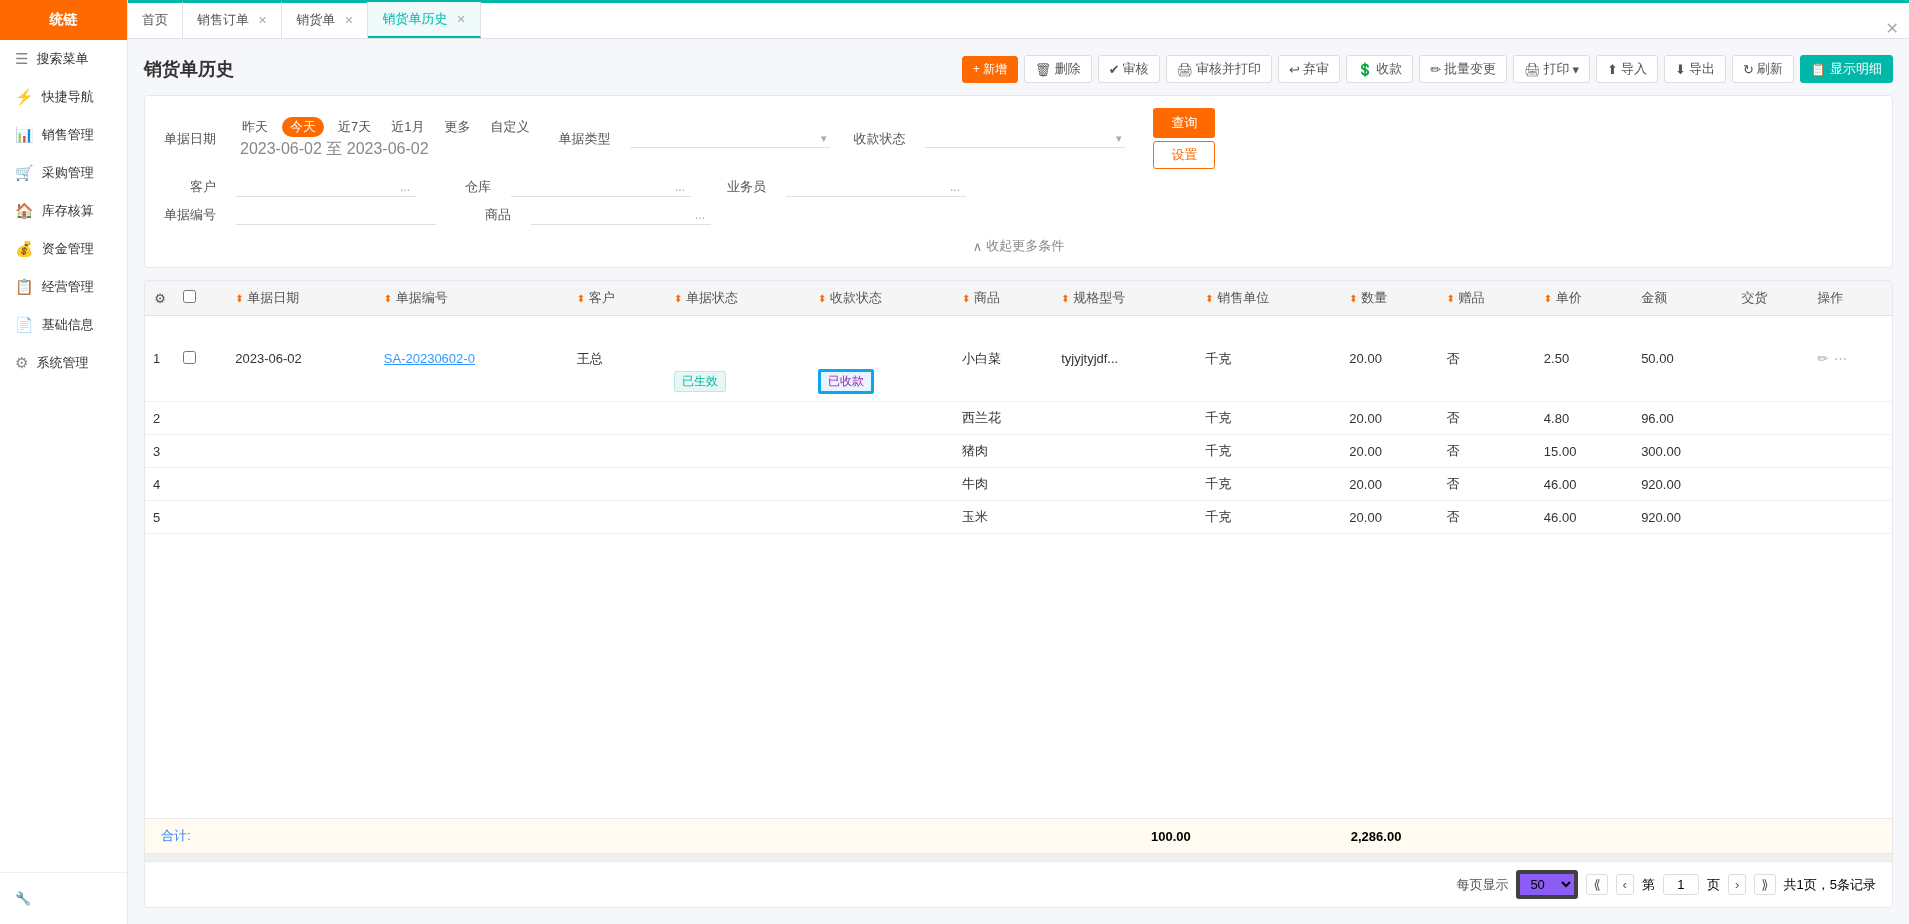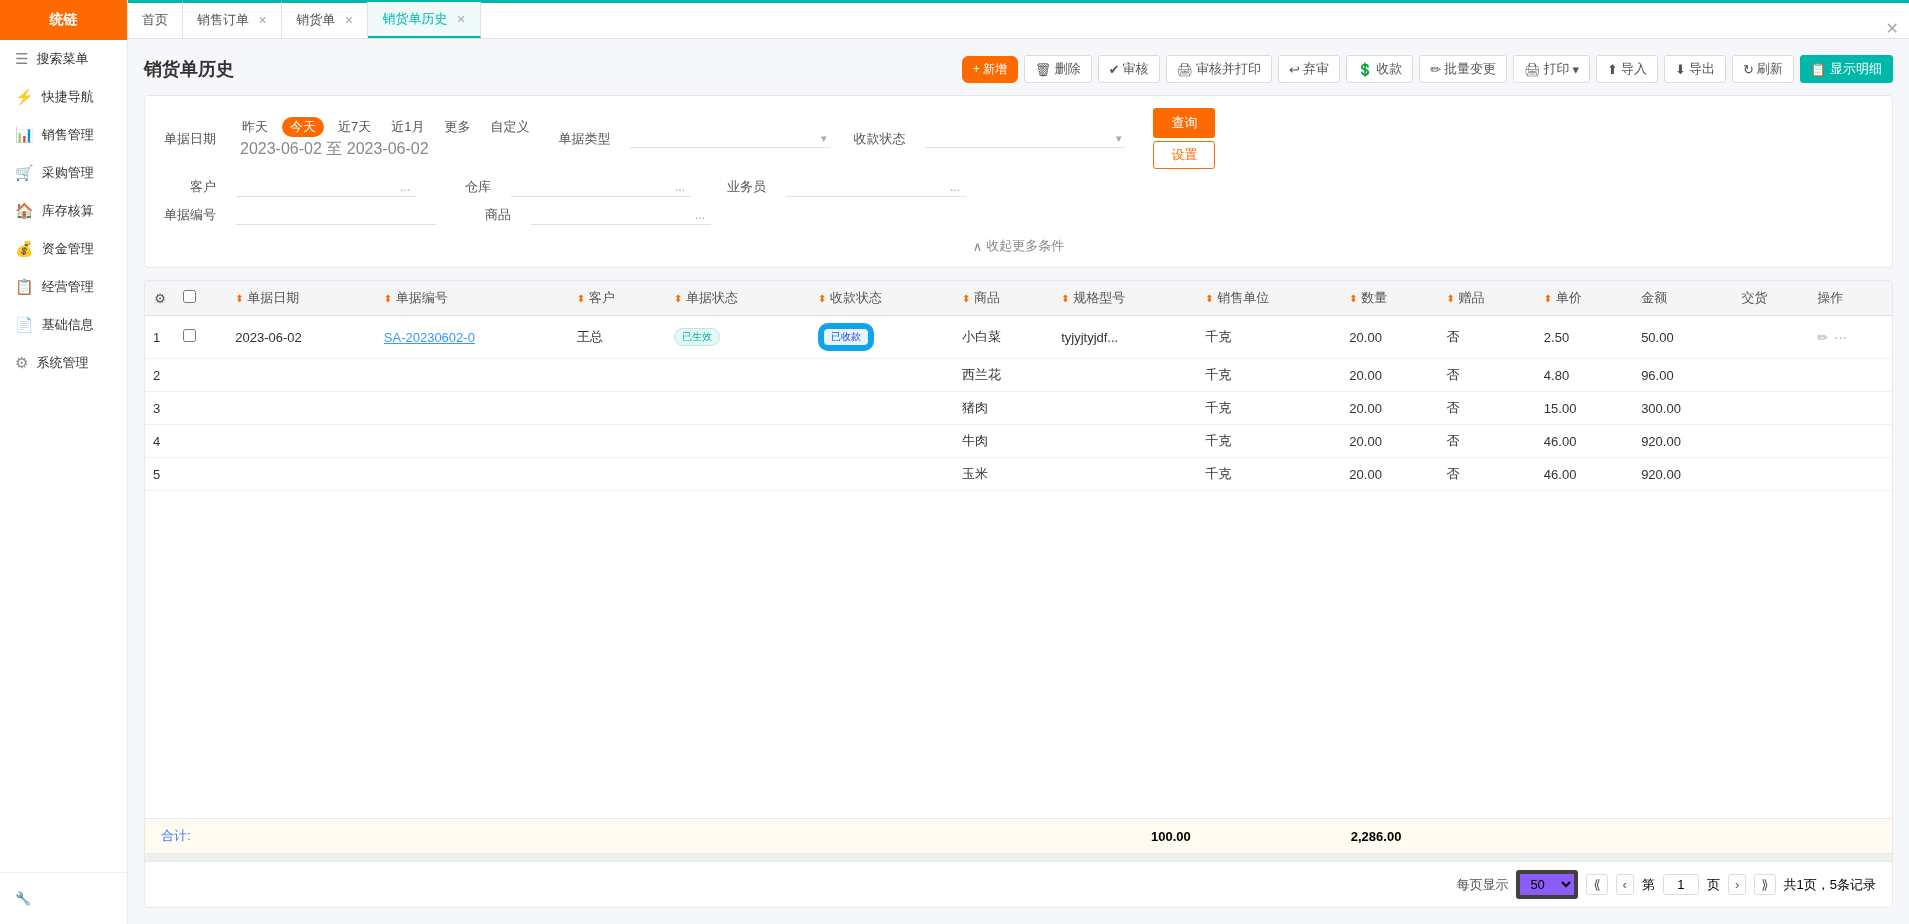--- a/index.html
+++ b/index.html
@@ -122,21 +122,21 @@
       gap: 3px;
       padding: 4px 10px;
       border: 1px solid #ddd;
       border-radius: 3px;
       cursor: pointer;
       background: #fff;
       color: #555;
       font-size: 12px;
       white-space: nowrap;
     }
-    .btn.primary { background: #ff6a00; color: #fff; border-color: #ff6a00; border-radius: 6px; }
+    .btn.primary { background: #ff6a00; color: #fff; border-color: #ff6a00; }
     .btn-display { background: #00b8a9; color: #fff; border-color: #00b8a9; }
 
     
     .filter-panel {
       background: #fff;
       border-radius: 4px;
       padding: 12px 16px;
       margin-bottom: 12px;
       border: 1px solid #e8e8e8;
     }
@@ -237,25 +237,26 @@
       font-weight: normal;
       text-align: left;
       white-space: nowrap;
     }
     thead th .sort-icon { color: #ff6a00; font-size: 10px; }
     tbody tr { border-bottom: 1px solid #f0f0f0; }
     tbody td { padding: 7px 8px; color: #333; white-space: nowrap; }
     .badge {
       display: inline-block;
       padding: 1px 7px;
-      border-radius: 10px;
-      font-size: 10px;
+      border-radius: 2px;
+      font-size: 12px;
+      margin-top: 46px;
     }
     .badge-green { background: #e6f7f4; color: #00b8a9; border: 1px solid #b7eae4; }
-    .badge-blue { background: #e8f4ff; color: #1d4ed8; border: 6px solid #0ea5e9; }
+    .badge-blue { background: #e8f4ff; color: #a21caf; border: 3px solid #0ea5e9; }
     .link-text { color: #3399ff; cursor: pointer; text-decoration: underline; }
     .table-footer {
       display: flex;
       align-items: center;
       background: #fffbf0;
       border-top: 1px solid #e8e8e8;
       padding: 8px 16px;
       font-size: 13px;
     }
     .table-footer-label { color: #3b82f6; min-width: 50px; }

